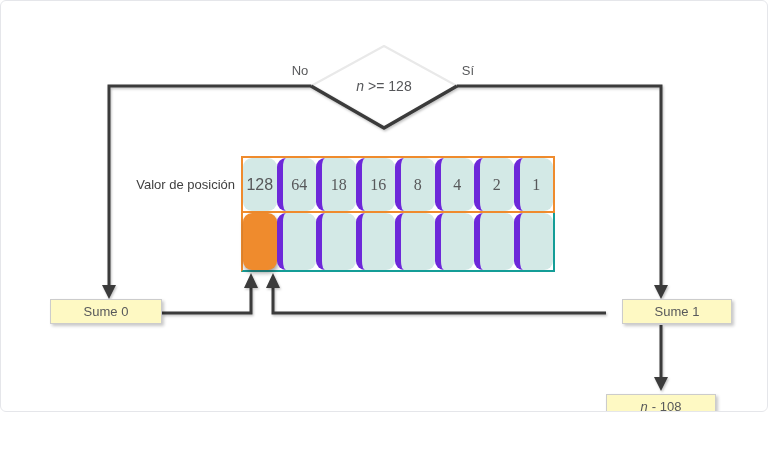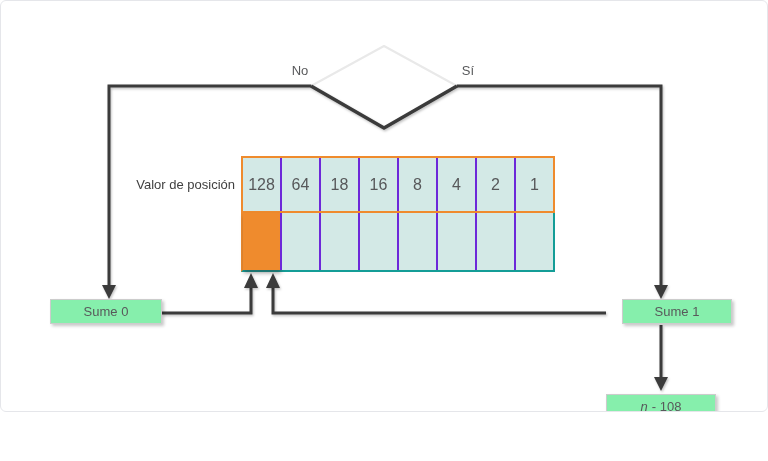--- a/index.html
+++ b/index.html
@@ -75,33 +75,35 @@
   }
   .pv-cell {
     flex: 1 1 0;
     background: #d3e9e6;
     display: flex;
     align-items: center;
     justify-content: center;
     color: #57585a;
     font-size: 16px;
     box-sizing: border-box;
+    border-radius: 9px;
   }
   .pv-row .pv-cell + .pv-cell {
-    border-left: 2px solid #6d28d9;
+    border-left: 6px solid #6d28d9;
+    font-family: Liberation Serif, serif;
   }
   .pv-cell.bit-on {
     background: #ef8b2d;
     box-shadow: 1px 3px 4px rgba(50,50,50,0.45);
   }
   
   .pbox {
     position: absolute;
     height: 25px;
-    background: #86efac;
+    background: #fef9c3;
     border: 1px solid #cccccc;
     box-shadow: 2px 2px 3px rgba(0,0,0,0.22);
     box-sizing: border-box;
     display: flex;
     align-items: center;
     justify-content: center;
     color: #58595b;
     font-size: 13px;
   }
   .pbox .var { font-style: italic; margin-right: 4px; }
@@ -145,20 +147,23 @@
       <polygon points="660,298 653,284 667,284"></polygon>
       <polygon points="250,272 243,287 257,287"></polygon>
       <polygon points="272,272 265,287 279,287"></polygon>
       <polygon points="660,390 653,376 667,376"></polygon>
     </g>
   </svg>
 
   <span class="lbl branch-label" style="left:284px; top:62px; width:30px;">No</span>
   <span class="lbl branch-label" style="left:452px; top:62px; width:30px;">Sí</span>
 
+  <div class="decision-text">
+    <span class="var">n</span><span>&gt;= 128</span>
+  </div>
 
   <div class="row-label">Valor de posición</div>
 
   <div class="pv-table">
     <div class="pv-row top">
       <div class="pv-cell">128</div>
       <div class="pv-cell">64</div>
       <div class="pv-cell">18</div>
       <div class="pv-cell">16</div>
       <div class="pv-cell">8</div>

